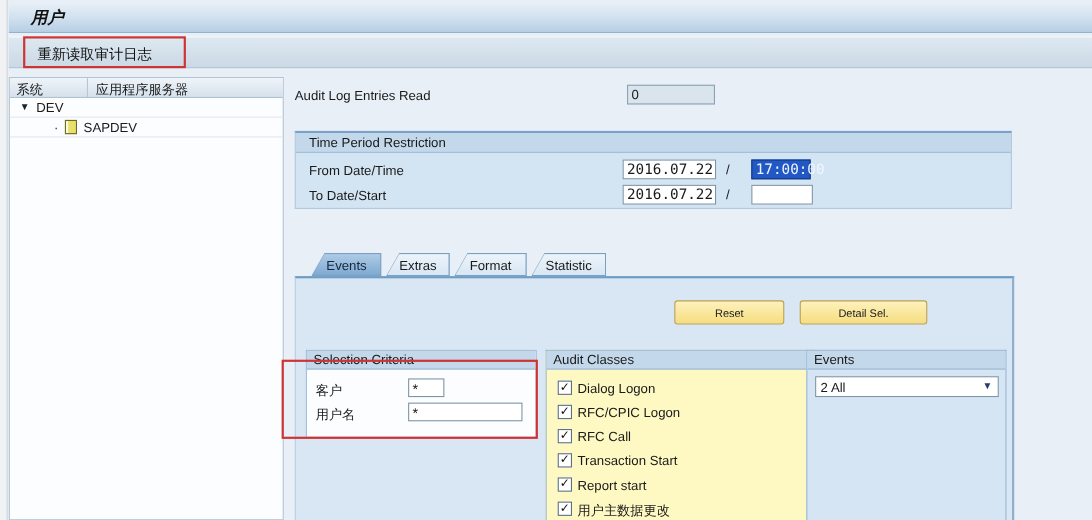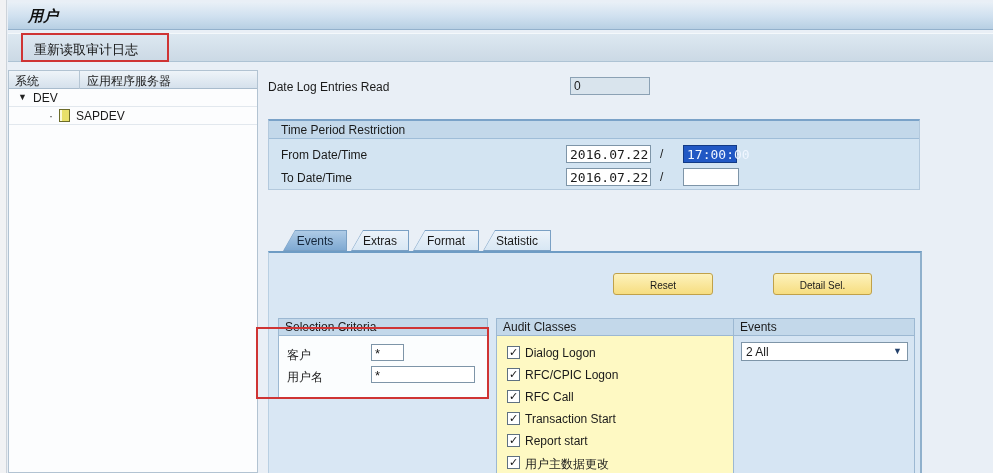--- a/index.html
+++ b/index.html
@@ -65,21 +65,21 @@
   .tab-extras { left:351px; width:58px; }
   .tab-format { left:413px; width:66px; }
   .tab-statistic { left:483px; width:68px; }
 
   .tabpanel { position:absolute; left:268px; top:251px; width:654px; height:222px; background:#d9e7f4;
     border-top:2px solid #6e9cc4; border-right:2px solid #8fb0cc; border-left:1px solid #b9cfe2; }
 
   .sap-btn { position:absolute; height:22px; background:linear-gradient(#fdf2bc, #f6dd80); border:1px solid #c0a14a;
     border-radius:3px; font-size:10px; color:#1a1a1a; text-align:center; padding-top:3px; cursor:default; }
   .btn-reset { left:613px; top:273px; width:100px; }
-  .btn-detail { left:727px; top:273px; width:99px;margin-left:46px; }
+  .btn-detail { left:727px; top:273px; width:116px; }
 
   .group { position:absolute; border:1px solid #9cb8d2; }
   .group-header { position:relative; height:17px; background:#c3d8ea; border-bottom:1px solid #9cb8d2; }
   .group-header span { position:absolute; left:6px; top:1px; }
 
   .grp-sel { left:278px; top:318px; width:210px; height:80px; background:#fbfdfe; }
   .grp-sel .lbl-client { position:absolute; left:8px; top:28px; }
   .grp-sel .lbl-user   { position:absolute; left:8px; top:50px; }
   .grp-sel .fld-client { position:absolute; left:92px; top:25px; width:33px; height:17px; font-family:inherit; }
   .grp-sel .fld-user   { position:absolute; left:92px; top:47px; width:104px; height:17px; font-family:inherit; }
@@ -121,32 +121,32 @@
       <span class="tree-expander">▼</span>
       <span class="lbl-root">DEV</span>
     </div>
     <div class="tree-row">
       <span class="tree-bullet">·</span>
       <span class="server-icon"></span>
       <span class="lbl-server">SAPDEV</span>
     </div>
   </div>
 
-  <span class="entries-label">Date Log Entries Read</span>
+  <span class="entries-label">Audit Log Entries Read</span>
   <div class="entries-field">0</div>
 
   <div class="tpr">
     <div class="tpr-header">
       <span>Time Period Restriction</span>
     </div>
     <span class="tpr-label-from">From Date/Time</span>
     <div class="field date-from">2016.07.22</div>
     <span class="slash1">/</span>
     <div class="field time-from">17:00:00</div>
-    <span class="tpr-label-to">To Date/Time</span>
+    <span class="tpr-label-to">To Date/Start</span>
     <div class="field date-to">2016.07.22</div>
     <span class="slash2">/</span>
     <div class="field time-to"></div>
   </div>
 
   <div class="tab tab-events active">
     <div class="tab-outer"></div>
     <div class="tab-inner">Events</div>
   </div>
   <div class="tab tab-extras">

